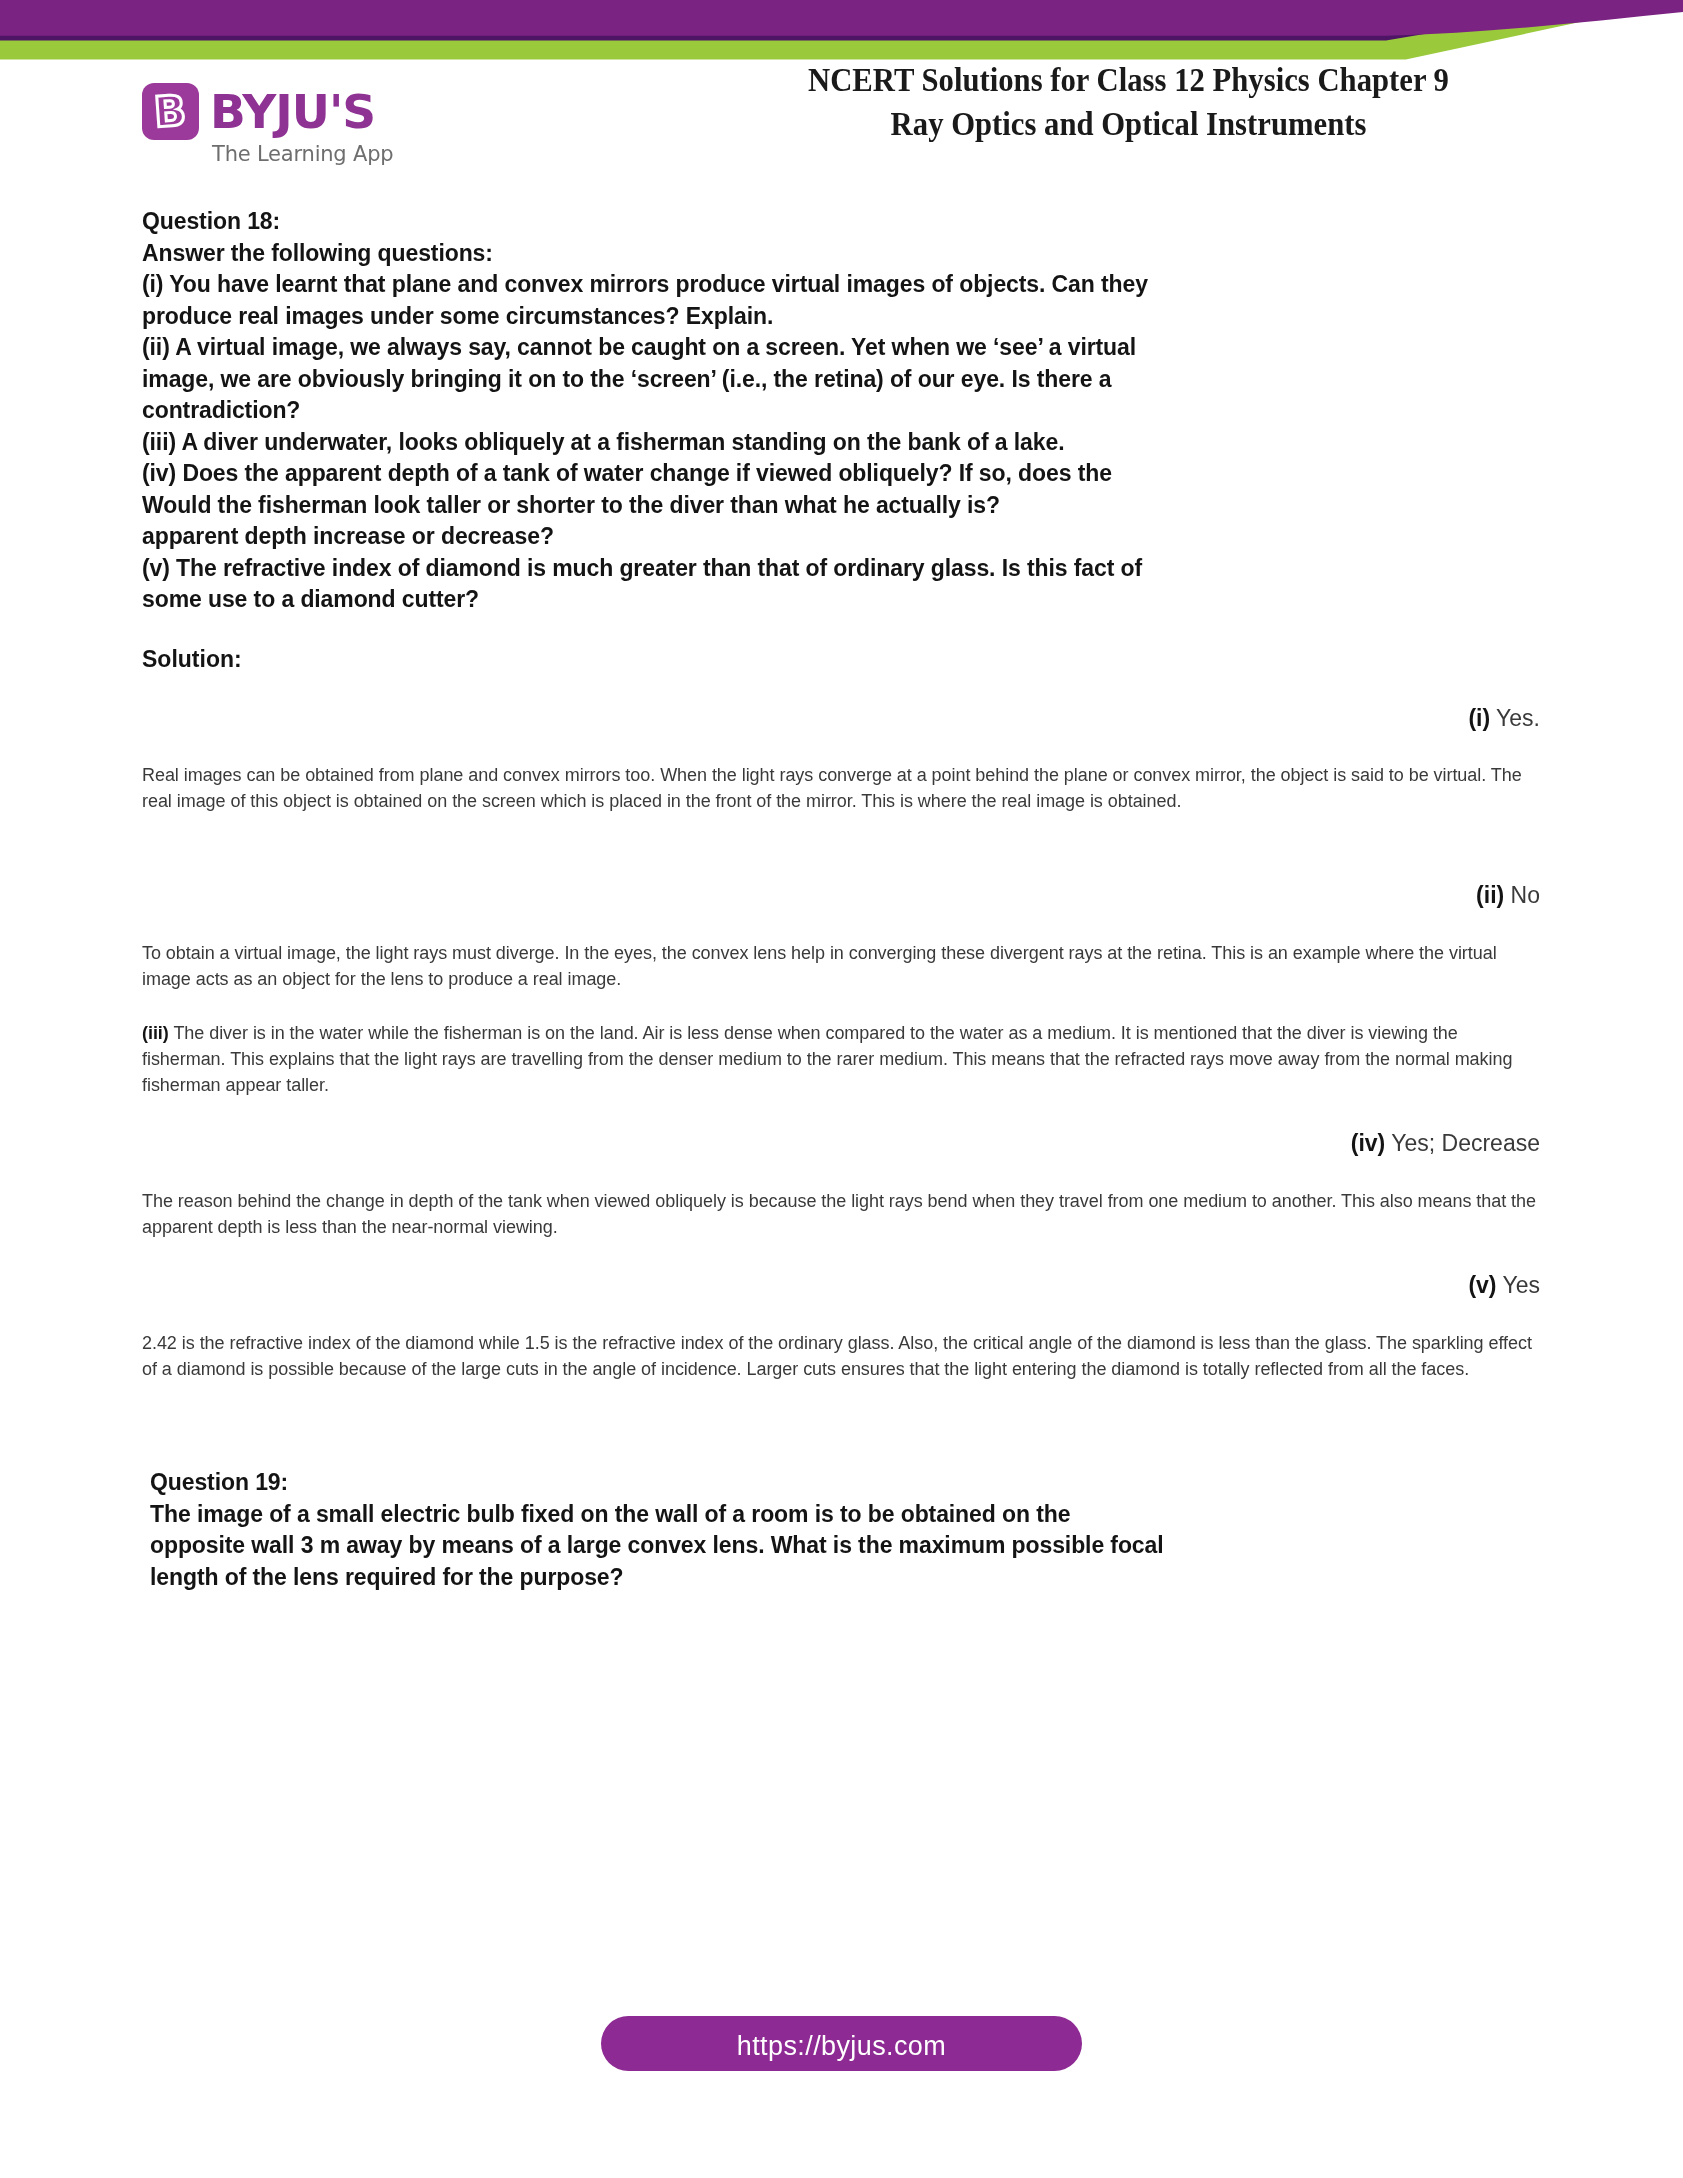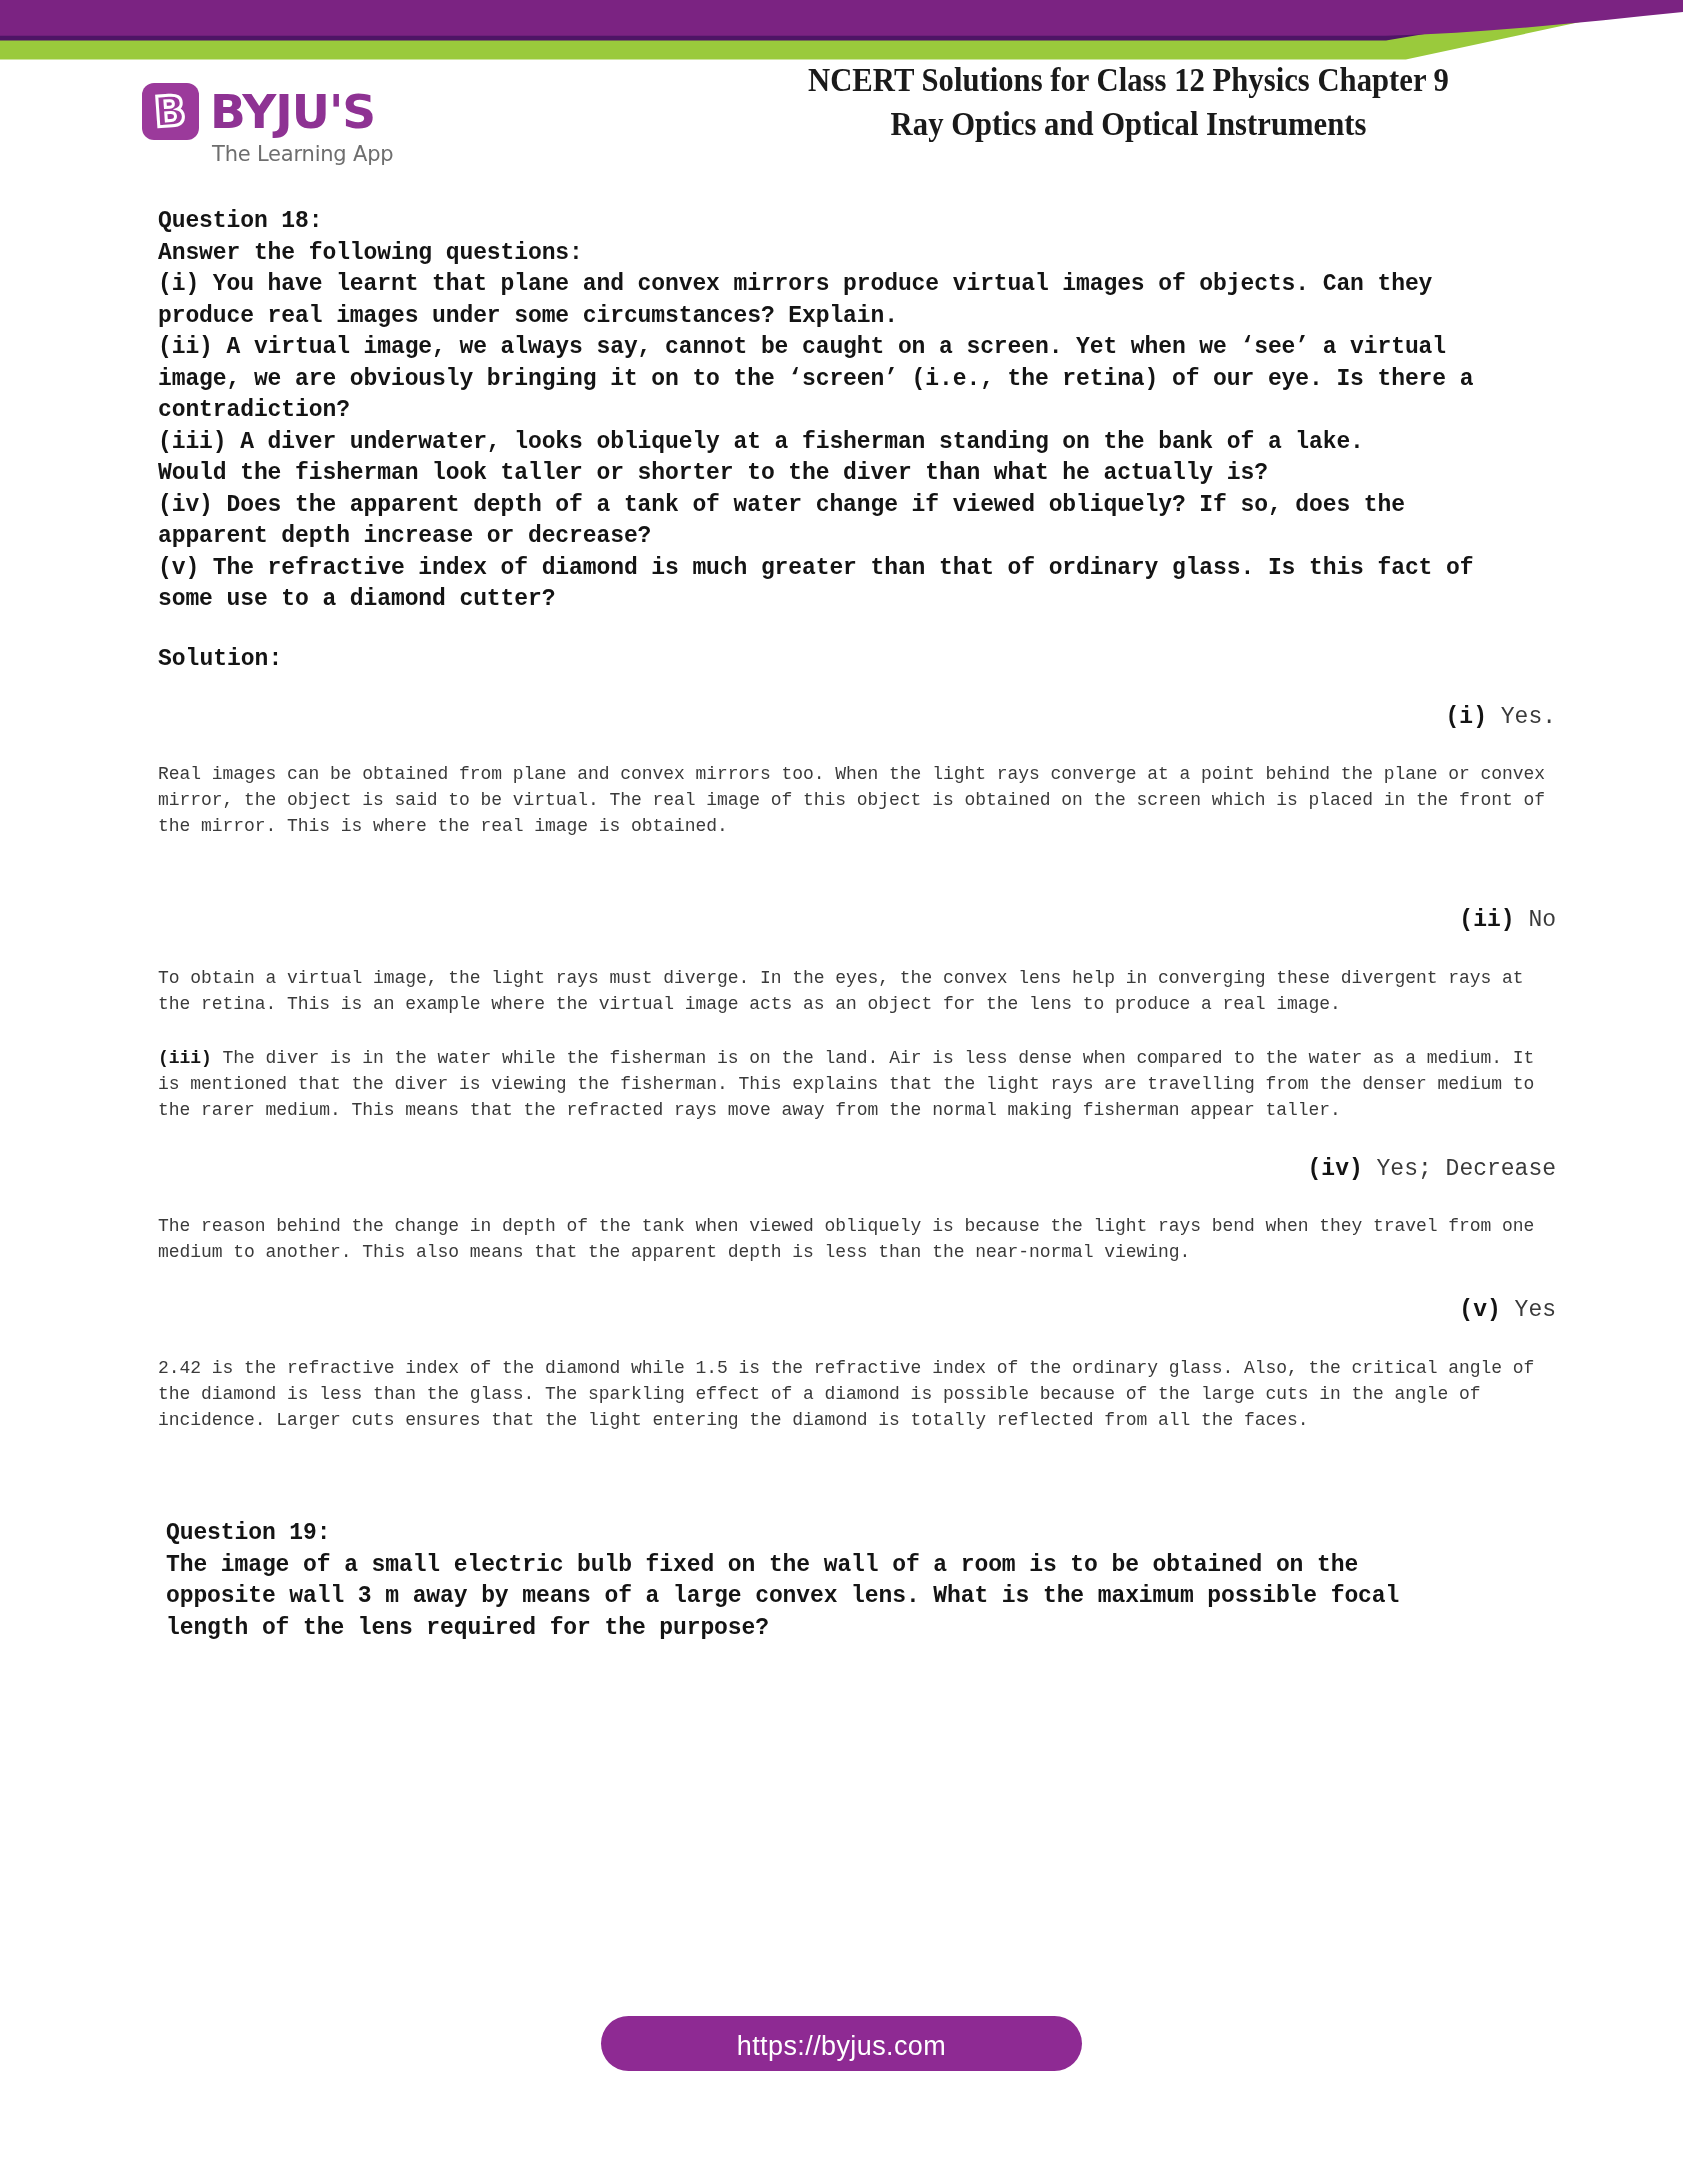--- a/index.html
+++ b/index.html
@@ -104,24 +104,23 @@
     transform-origin: center top;
     white-space: nowrap;
   }
   .doc-title .line {
     display: block;
   }
 
   
   .content {
     position: absolute;
-    left: 158px;
+    left: 142px;
     top: 206px;
     width: 1398px;
-    font-family: Liberation Mono, monospace;
   }
   .q-block {
     font-weight: bold;
     font-size: 23px;
     line-height: 1.37;
     color: #141414;
     letter-spacing: -0.1px;
   }
   .q-block .ln { display: block; }
 
@@ -226,22 +225,22 @@
 
   <div class="q-block">
     <span class="ln">Question 18:</span>
     <span class="ln">Answer the following questions:</span>
     <span class="ln">(i) You have learnt that plane and convex mirrors produce virtual images of objects. Can they</span>
     <span class="ln">produce real images under some circumstances? Explain.</span>
     <span class="ln">(ii) A virtual image, we always say, cannot be caught on a screen. Yet when we ‘see’ a virtual</span>
     <span class="ln">image, we are obviously bringing it on to the ‘screen’ (i.e., the retina) of our eye. Is there a</span>
     <span class="ln">contradiction?</span>
     <span class="ln">(iii) A diver underwater, looks obliquely at a fisherman standing on the bank of a lake.</span>
+    <span class="ln">(iv) Does the apparent depth of a tank of water change if viewed obliquely? If so, does the</span>
     <span class="ln">Would the fisherman look taller or shorter to the diver than what he actually is?</span>
-    <span class="ln">(iv) Does the apparent depth of a tank of water change if viewed obliquely? If so, does the</span>
     <span class="ln">apparent depth increase or decrease?</span>
     <span class="ln">(v) The refractive index of diamond is much greater than that of ordinary glass. Is this fact of</span>
     <span class="ln">some use to a diamond cutter?</span>
   </div>
 
   <div class="solution-label">Solution:</div>
 
   <div class="ans-line">
     <b>(i)</b><span> Yes.</span>
   </div>

